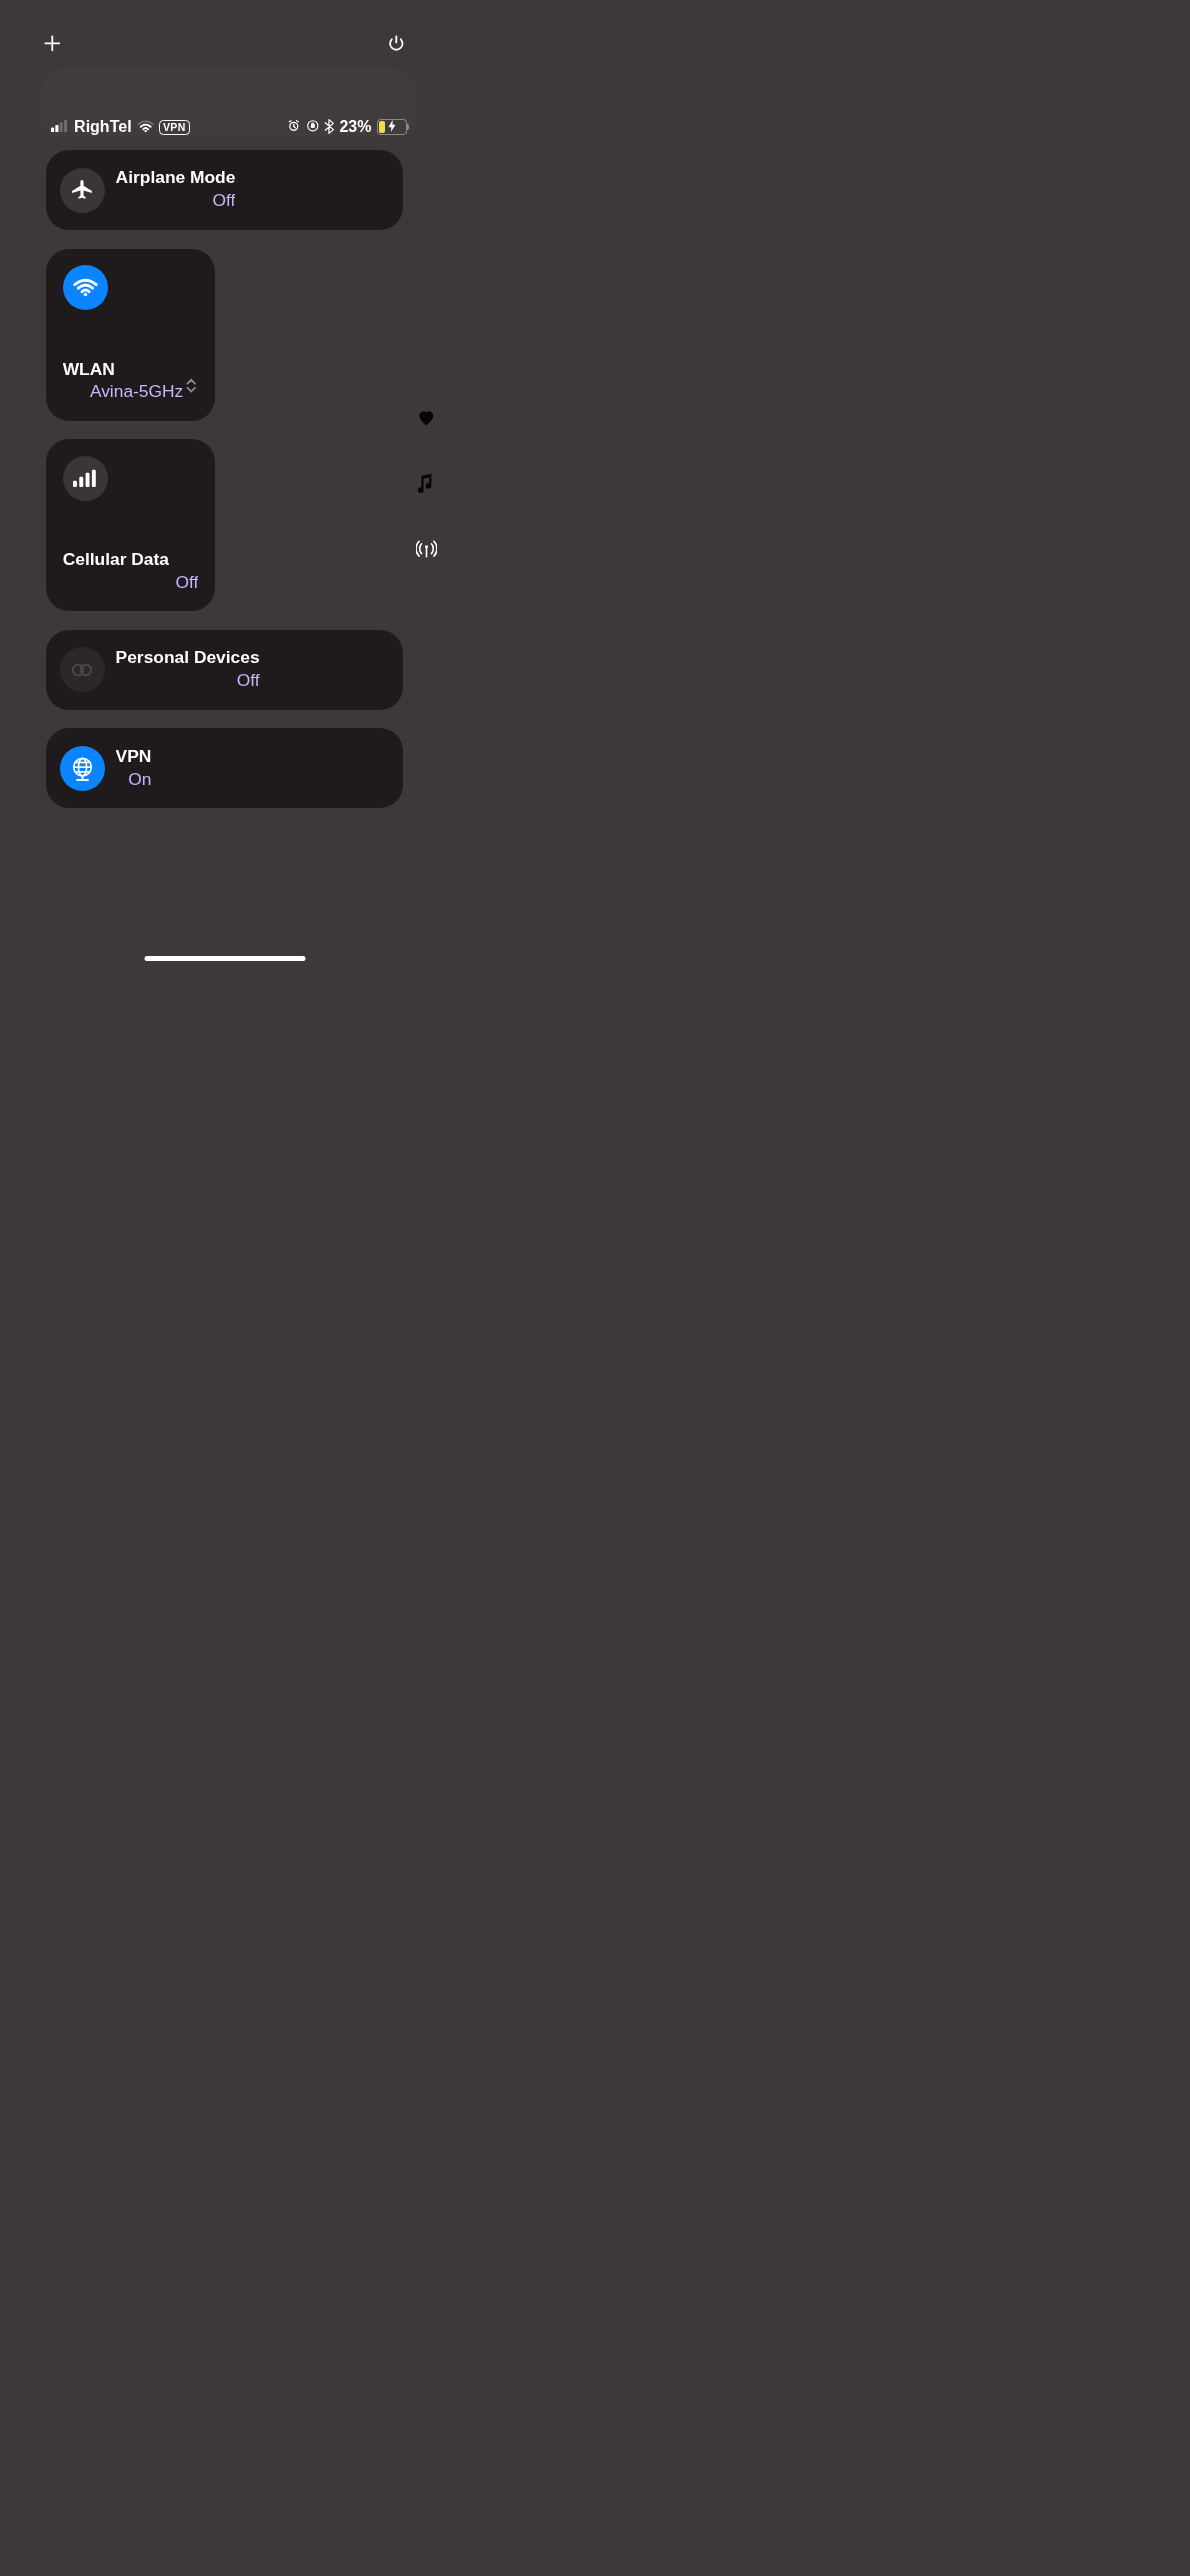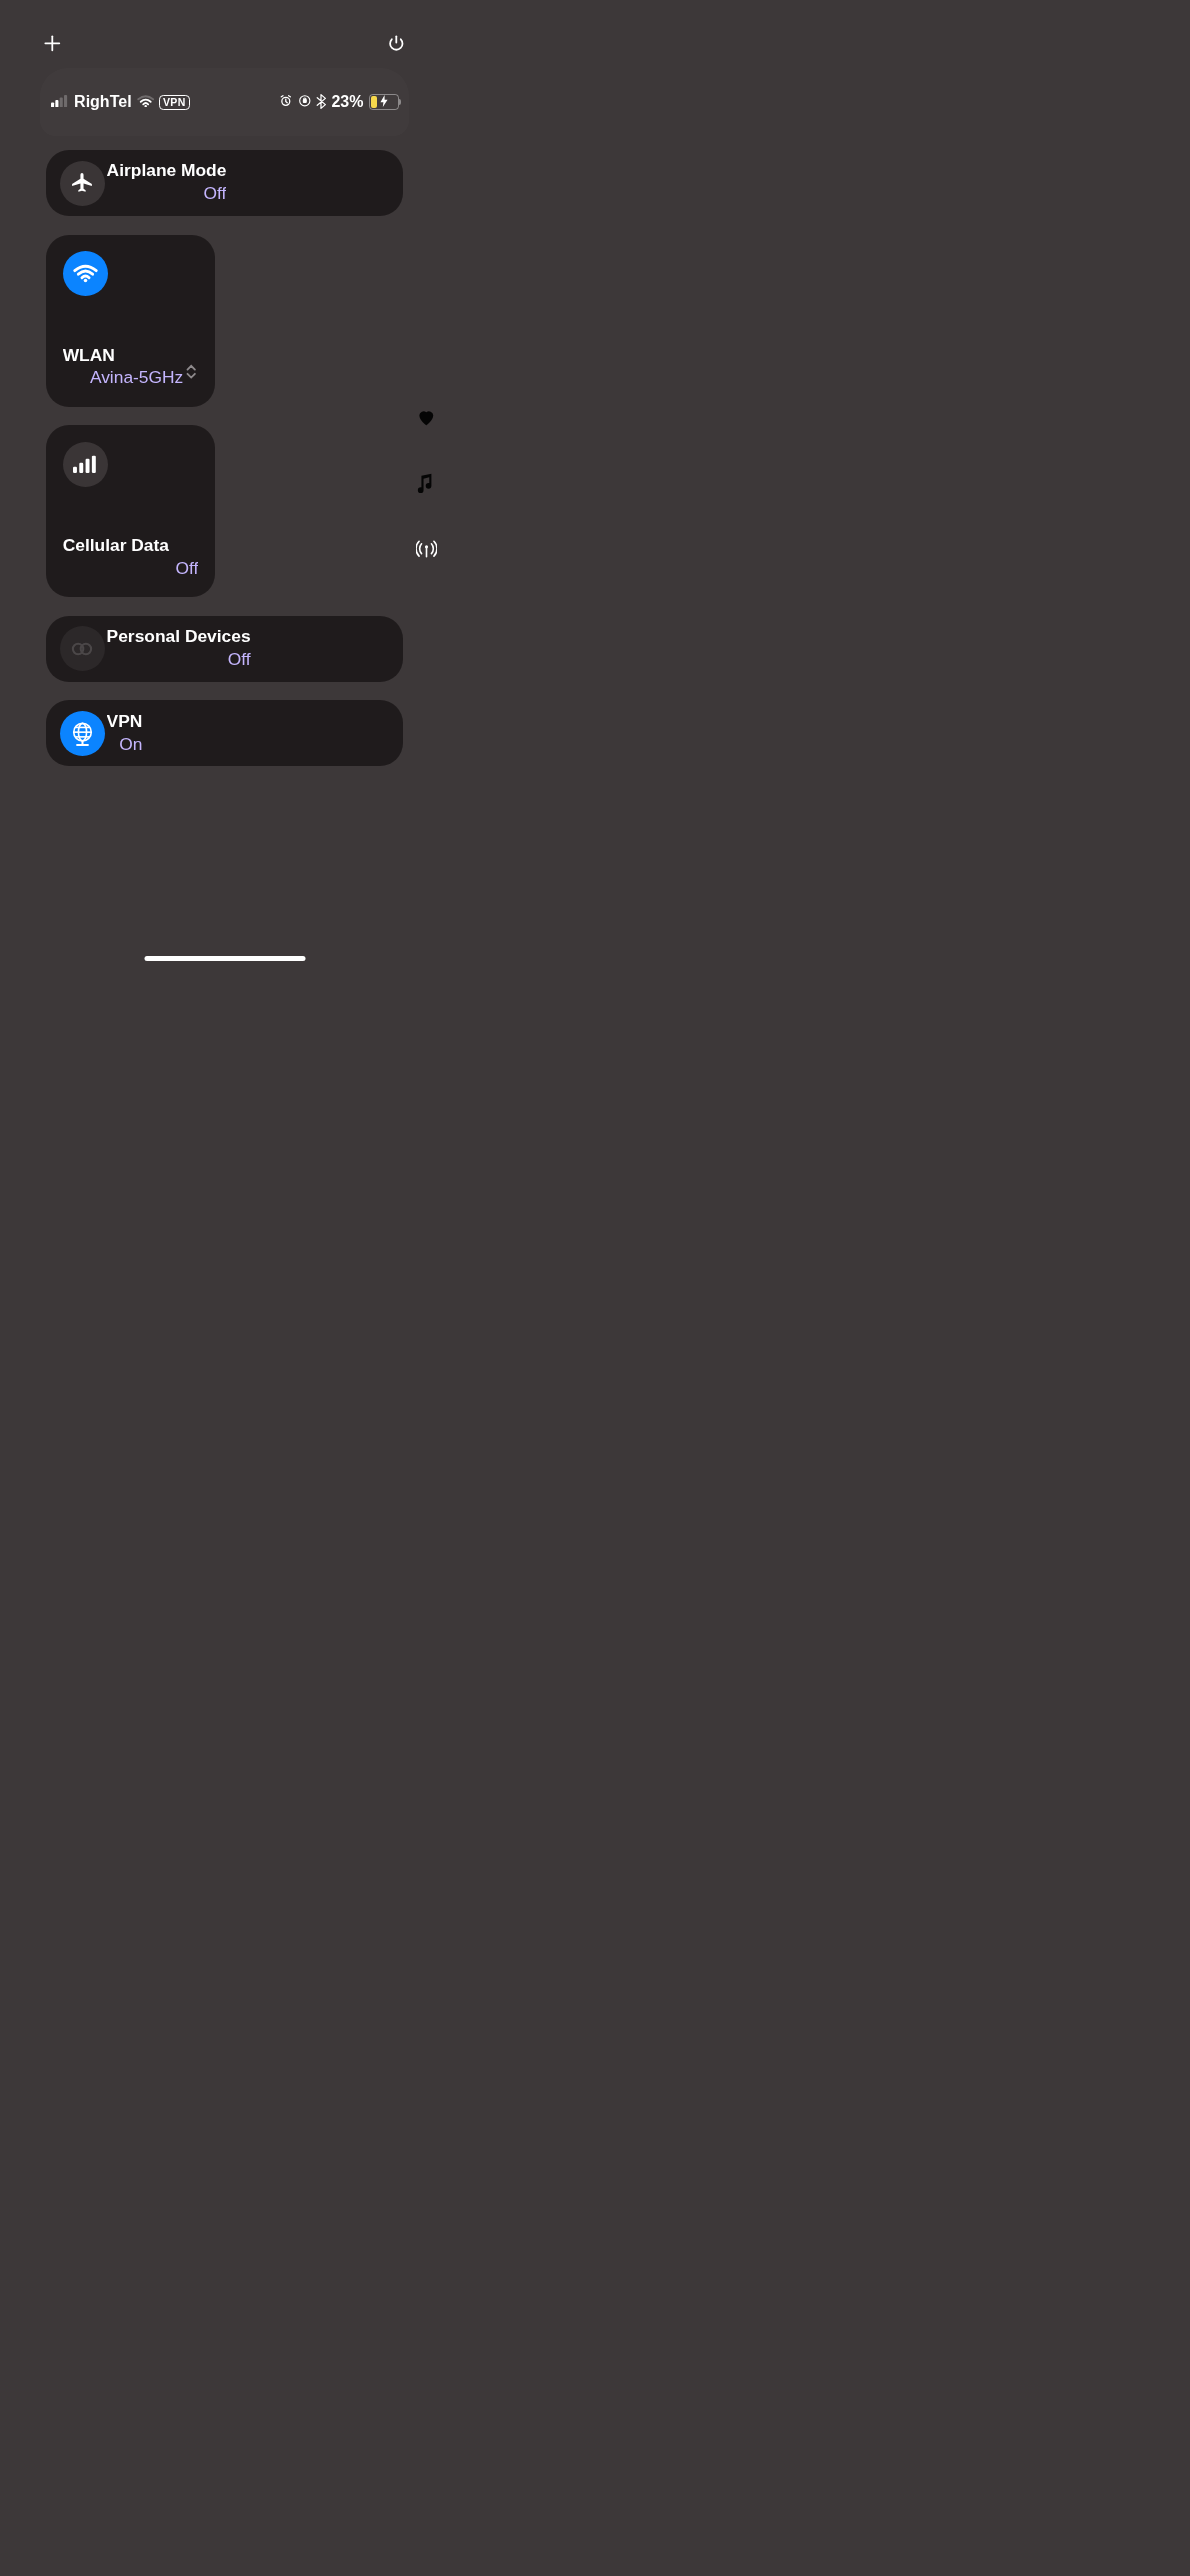--- a/index.html
+++ b/index.html
@@ -30,26 +30,26 @@
     width: 18.6px;
     height: 18.6px;
     color: #fff;
   }
 
   
   .status-preview {
     position: absolute;
     top: 68px;
     left: 40px;
-    right: 40px;
+    right: 32px;
     height: 68px;
     background: rgba(255,255,255,0.02);
     border-radius: 28px 28px 15.5px 15.5px;
     display: flex;
-    align-items: center;
+    align-items: flex-end;
     padding: 0 10.5px;
     box-sizing: border-box;
   }
   .status-left, .status-right {
     display: flex;
     align-items: center;
     gap: 5px;
   }
   .status-left { flex: 0 0 auto; }
   .status-right { margin-left: auto; flex: 0 0 auto; }
@@ -112,26 +112,26 @@
     left: 46px;
     right: 46px;
     display: flex;
     flex-direction: column;
     gap: 18.6px;
   }
 
   .tile-full {
     background: #1f1b1c;
     border-radius: 23px;
-    height: 66px;
+    height: 80px;
     display: flex;
     align-items: center;
     padding: 0 13.6px;
     box-sizing: border-box;
-    gap: 2px;
+    gap: 11px;
   }
 
   .row2 {
     display: flex;
     gap: 1px;
   }
 
   .tile-half {
     background: #1f1b1c;
     border-radius: 23px;

